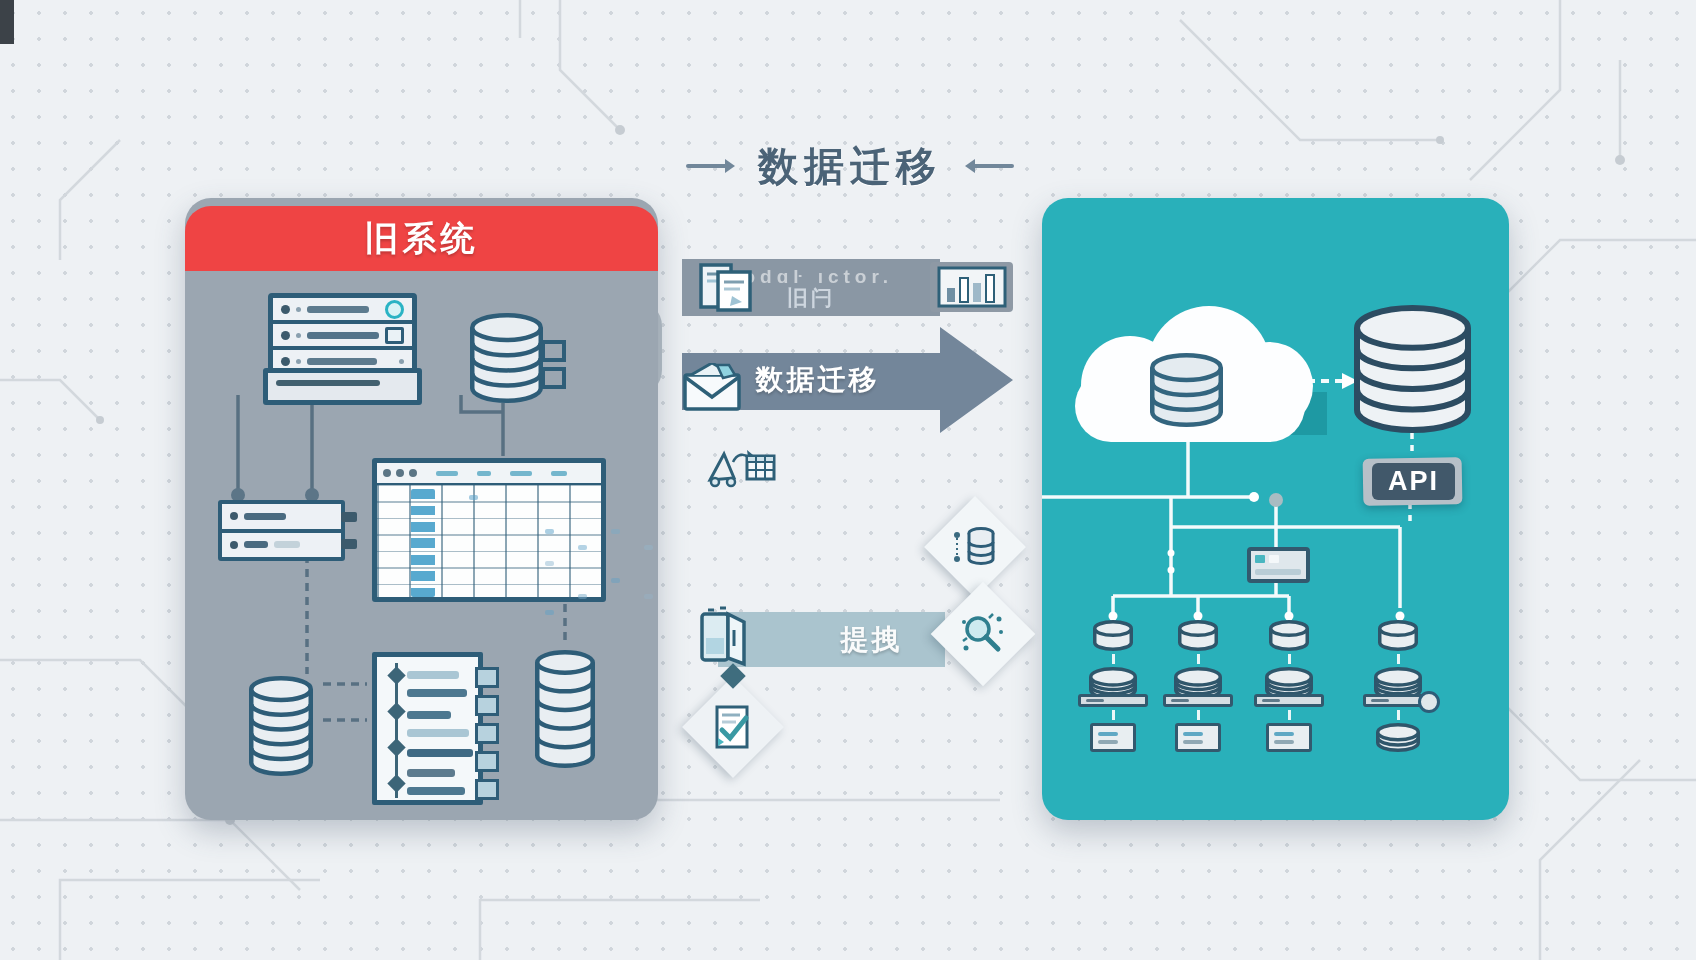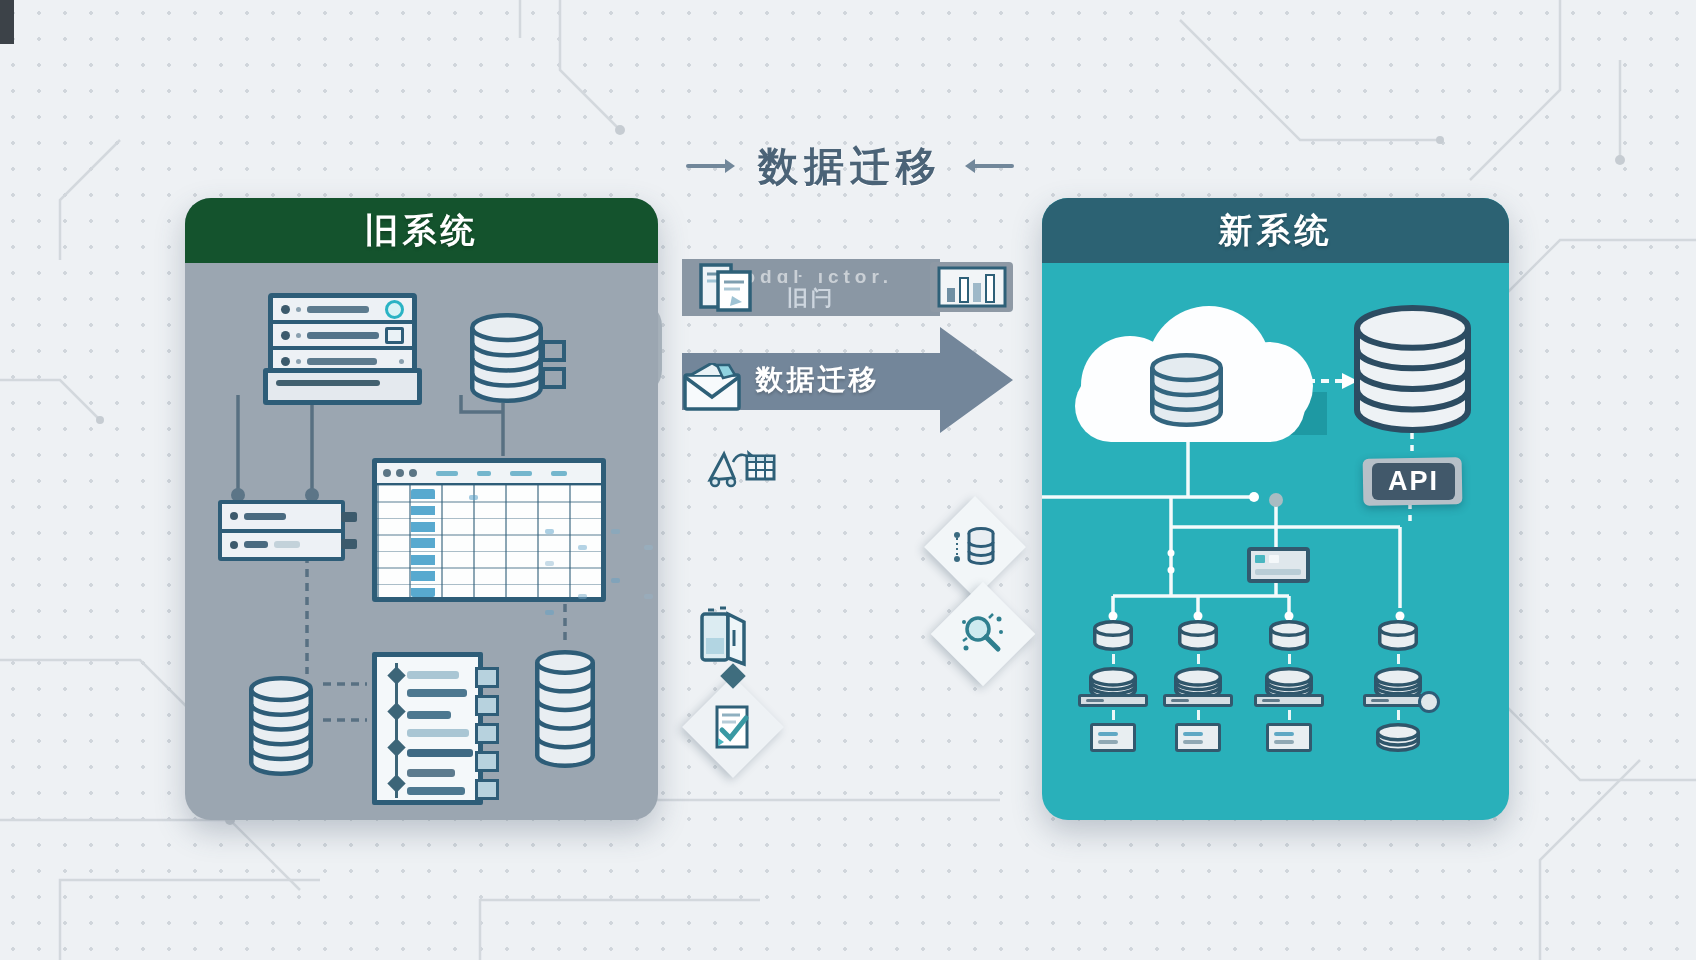--- a/index.html
+++ b/index.html
@@ -20,21 +20,21 @@
   .deco{width:46px;height:4px;position:relative;background:#71879a;border-radius:2px;}
   .deco.l::after{content:"";position:absolute;right:-10px;top:-5px;border:7px solid transparent;border-left:10px solid #71879a;}
   .deco.r::after{content:"";position:absolute;left:-10px;top:-5px;border:7px solid transparent;border-right:10px solid #71879a;}
   
   .panel{z-index:2;border-radius:26px;box-shadow:0 12px 30px rgba(60,80,100,.28);}
   .panel-old{left:185px;top:198px;width:473px;height:622px;background:#9ba6b1;}
   .panel-new{left:1042px;top:198px;width:467px;height:622px;background:#29b0ba;}
   .panel-head{position:absolute;left:0;top:0;width:100%;height:65px;border-radius:26px 26px 0 0;
     display:flex;align-items:center;justify-content:center;font-size:34px;font-weight:bold;color:#fff;
     letter-spacing:4px;text-shadow:0 2px 3px rgba(0,0,0,.22);}
-  .panel-old .panel-head{background:#14532d;}
+  .panel-old .panel-head{background:#ef4444;margin-top:8px;}
   .panel-new .panel-head{background:#2c6273;}
   .panel-body{position:absolute;left:0;top:65px;width:100%;height:557px;border-radius:0 0 26px 26px;overflow:hidden;}
   
   .server-unit{position:absolute;left:83px;top:30px;width:139px;height:74px;background:#edf1f5;border:5px solid #2e5d78;border-radius:4px;display:flex;flex-direction:column;}
   .server-row{flex:1;display:flex;align-items:center;gap:6px;padding:0 8px;border-bottom:4px solid #2e5d78;}
   .server-row:last-child{border-bottom:none;}
   .pdot{width:9px;height:9px;border-radius:50%;background:#3c5a6c;flex:none;}
   .pdot.sm{width:5px;height:5px;background:#8aa0af;}
   .pbar{height:7px;border-radius:3px;background:#5d7b8e;}
   .ring{width:13px;height:13px;border:3px solid #2ab3c4;border-radius:50%;background:#d8f3f6;margin-left:auto;flex:none;}
@@ -330,20 +330,23 @@
     <svg width="48" height="48" viewBox="0 0 48 48">
       <line x1="6" y1="10" x2="6" y2="38" stroke="#3a6a80" stroke-width="2" stroke-dasharray="2 3"></line>
       <circle cx="6" cy="12" r="3" fill="#3a6a80"></circle>
         <circle cx="6" cy="36" r="3" fill="#3a6a80"></circle>
       <ellipse cx="30" cy="10" rx="12" ry="4.5" fill="#e9eef2" stroke="#2e5d78" stroke-width="3"></ellipse>
       <path d="M18,10 V36 a12,4.5 0 0 0 24,0 V10" fill="#e9eef2" stroke="#2e5d78" stroke-width="3"></path>
       <path d="M18,19 a12,4.5 0 0 0 24,0 M18,28 a12,4.5 0 0 0 24,0" fill="none" stroke="#2e5d78" stroke-width="3"></path>
     </svg>
   </div>
 
+  <div class="abs band band5">
+    <span class="band-label">提拽</span>
+  </div>
   <svg class="abs mid-icon" style="left:698px;top:606px;" width="52" height="62" viewBox="0 0 52 62">
     <line x1="10" y1="4" x2="16" y2="4" stroke="#2e6078" stroke-width="3"></line>
     <line x1="22" y1="2" x2="28" y2="2" stroke="#2e6078" stroke-width="3"></line>
     <rect x="4" y="8" width="26" height="46" rx="3" fill="#dcecf2" stroke="#2e6078" stroke-width="3.5"></rect>
     <path d="M8,32 h18 v16 h-18 z" fill="#a8cfdd" opacity=".8"></path>
     <path d="M30,8 L46,16 V58 L30,52 Z" fill="#eef6f9" stroke="#2e6078" stroke-width="3.5"></path>
     <line x1="36" y1="24" x2="36" y2="40" stroke="#2e6078" stroke-width="3"></line>
   </svg>
   <div class="abs diamond" style="left:946px;top:597px;width:74px;height:74px;">
     <svg width="48" height="48" viewBox="0 0 48 48">
@@ -363,21 +366,20 @@
     <svg width="46" height="46" viewBox="0 0 46 46">
       <rect x="7" y="3" width="30" height="40" fill="#ffffff" stroke="#2e6078" stroke-width="3"></rect>
       <line x1="12" y1="11" x2="30" y2="11" stroke="#8fb0c0" stroke-width="3"></line>
       <line x1="12" y1="18" x2="26" y2="18" stroke="#b7cdd8" stroke-width="3"></line>
       <path d="M12,26 L20,34 L36,14" fill="none" stroke="#3a99a3" stroke-width="5" stroke-linecap="round"></path>
       <path d="M8,34 l6,4 -6,4 z" fill="#49b6c0"></path>
     </svg>
   </div>
 
   <div class="abs panel panel-new">
-    <div class="panel-head">新系统</div>
     <div class="panel-body">
       <div class="teal-patch"></div>
 
       <svg class="abs" style="left:0;top:0;width:467px;height:557px;" viewBox="0 0 467 557">
         <g stroke="#ffffff" stroke-width="3.5" fill="none" opacity=".95">
           <path d="M146,179 V234"></path>
           <path d="M0,234 H212"></path>
           <path d="M234,237 V284"></path>
           <path d="M129,234 V264"></path>
             <path d="M129,264 H358"></path>

